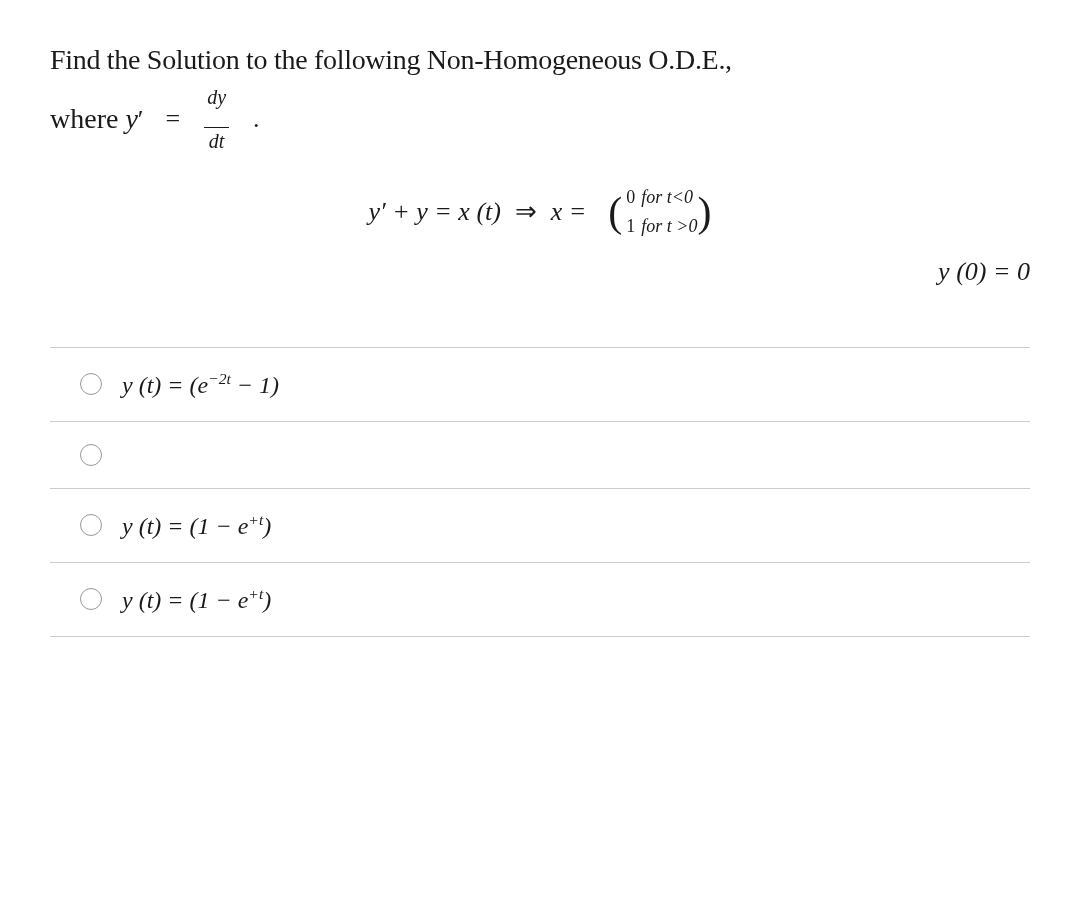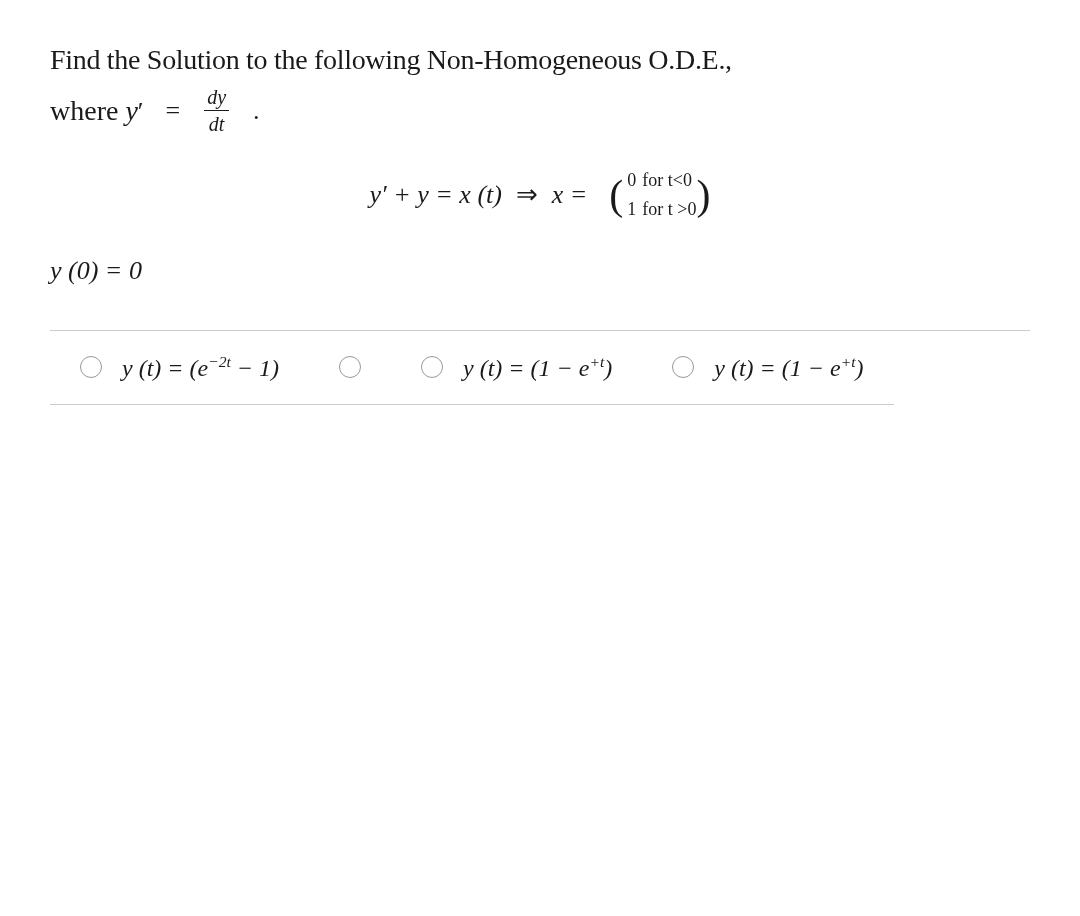--- a/index.html
+++ b/index.html
@@ -55,57 +55,58 @@
       flex-direction: column;
       align-items: center;
       vertical-align: middle;
       font-size: 20px;
       line-height: 1.2;
       margin: 0 2px;
     }
 
     .fraction .numerator {
       border-bottom: 1.5px solid #1a1a1a;
-      padding: 0 3px 1px 3px;
+      padding: 0 3px 18px 3px;
       font-style: italic;
     }
 
     .fraction .denominator {
       padding: 1px 3px 0 3px;
       font-style: italic;
       font-family: Liberation Serif, serif;
     }
 
     .main-equation-block {
-      margin-bottom: 32px;
+      margin-bottom: 16px;
     }
 
     .main-equation {
       font-size: 26px;
       display: flex;
       align-items: center;
       justify-content: center;
       gap: 14px;
     }
 
     .initial-condition {
       font-size: 26px;
-      text-align: left;
-      margin-bottom: 14px;
+      text-align: right;
+      margin-bottom: 30px;
     }
 
     .divider {
       border: none;
       border-top: 1px solid #cccccc;
       margin: 0;
     }
 
     .options-section {
       display: flex;
-      flex-direction: row;
+      flex-direction: column;
+      justify-content: space-between;
     }
 
     .option-row {
       display: flex;
       align-items: center;
       padding: 22px 30px;
       border-bottom: 1px solid #cccccc;
       gap: 20px;
     }
 
@@ -149,20 +150,21 @@
     .piecewise-case {
       display: flex;
       gap: 6px;
     }
 
     .piecewise-num {
       font-style: normal;
     }
 
     .piecewise-cond {
+      font-style: italic;
     }
 
     sup {
       font-size: 0.65em;
       vertical-align: super;
       font-style: italic;
     }
 
     .equal-sign {
       font-style: normal;

